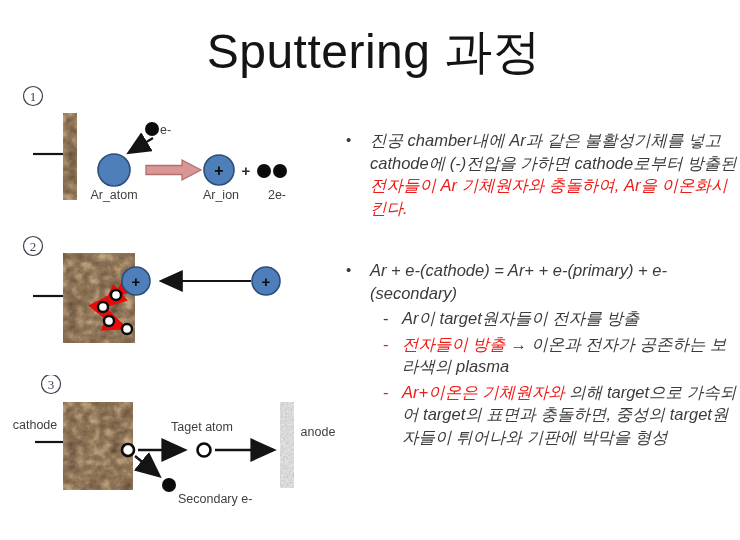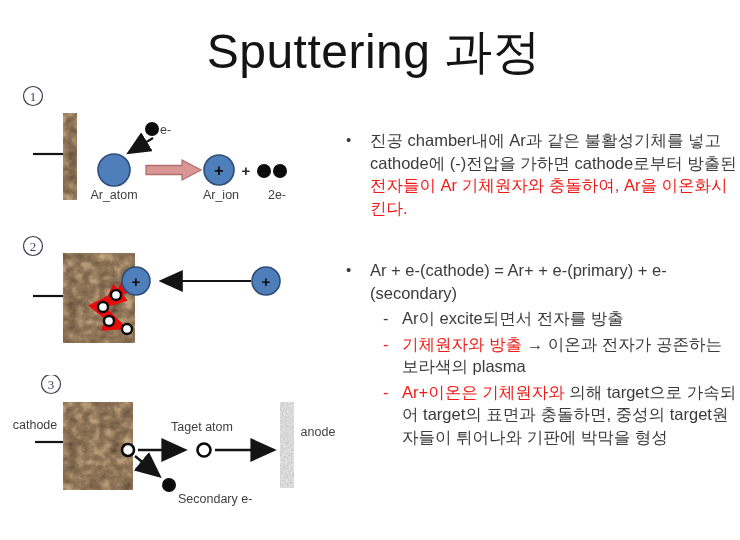--- a/index.html
+++ b/index.html
@@ -14,21 +14,21 @@
   .rpanel{
     position:absolute;left:339px;top:129px;width:399px;
     font-size:16.5px;line-height:22.5px;color:var(--text,#3b3b3b);
   }
   .li{display:flex;align-items:flex-start;margin-bottom:3px;}
   .li:nth-child(1){margin-bottom:40px;}
   .li .marker{flex:0 0 auto;}
   .lvl1 .marker{width:31px;padding-left:7px;box-sizing:border-box;font-size:15px;}
   .lvl2{margin-left:42px;}
   .lvl2 .marker{width:21px;padding-left:2px;box-sizing:border-box;}
-  .content{flex:1 1 auto;}
+  .content{flex:1 1 auto;font-style:italic;}
   .c-r{color:var(--red,#ee1b17);}
   .c-k{color:var(--text,#3b3b3b);}
   .dg{position:absolute;left:0;}
   #dg1{top:85px;}
   #dg2{top:235px;}
   #dg3{top:375px;}
   svg text{font-family:"Liberation Sans","DejaVu Sans",sans-serif;}
   .lbl{fill:#3f3f3f;font-size:12.5px;}
   .numtxt{fill:#3e3e52;font-size:13px;font-family:"Liberation Serif","DejaVu Serif",serif;}
 </style>
@@ -159,25 +159,25 @@
       <div class="li lvl1">
         <span class="marker c-k">•</span>
         <span class="content"><span class="c-k">진공 chamber내에 Ar과 같은 불활성기체를 넣고 cathode에 (-)전압을 가하면 cathode로부터 방출된 </span><span class="c-r">전자들이 Ar 기체원자와 충돌하여, Ar을 이온화시킨다.</span></span>
       </div>
       <div class="li lvl1">
         <span class="marker c-k">•</span>
         <span class="content"><span class="c-k">Ar + e-(cathode) = Ar+ + e-(primary) + e-(secondary)</span></span>
       </div>
       <div class="li lvl2">
         <span class="marker c-k">-</span>
-        <span class="content"><span class="c-k">Ar이 excite되면서 전자를 방출</span></span>
+        <span class="content"><span class="c-k">Ar이 target원자들이 전자를 방출</span></span>
       </div>
       <div class="li lvl2">
         <span class="marker c-r">-</span>
-        <span class="content"><span class="c-r">기체원자와 방출</span><span class="c-k"> → 이온과 전자가 공존하는 보라색의 plasma</span></span>
+        <span class="content"><span class="c-r">전자들이 방출</span><span class="c-k"> → 이온과 전자가 공존하는 보라색의 plasma</span></span>
       </div>
       <div class="li lvl2">
         <span class="marker c-r">-</span>
         <span class="content"><span class="c-r">Ar+이온은 기체원자와</span><span class="c-k"> 의해 target으로 가속되어 target의 표면과 충돌하면, 중성의 target원자들이 튀어나와 기판에 박막을 형성</span></span>
       </div>
     </div>
 
 </div>
 
 </body></html>

